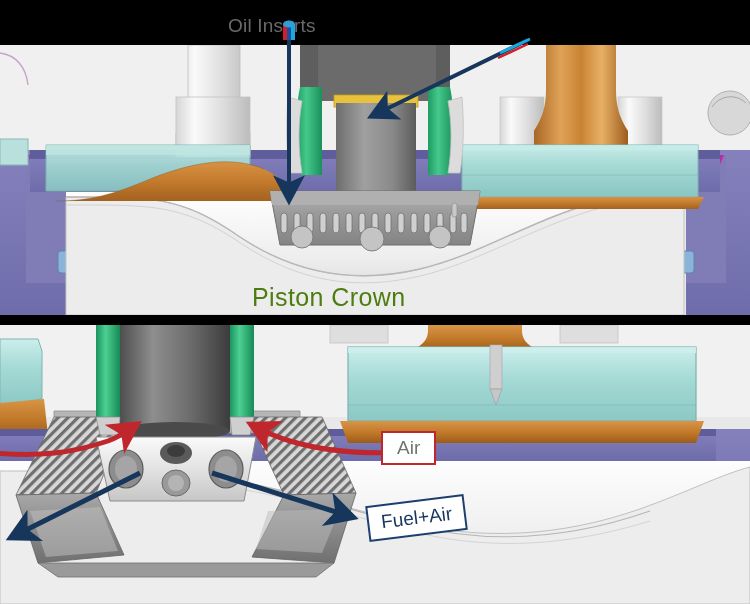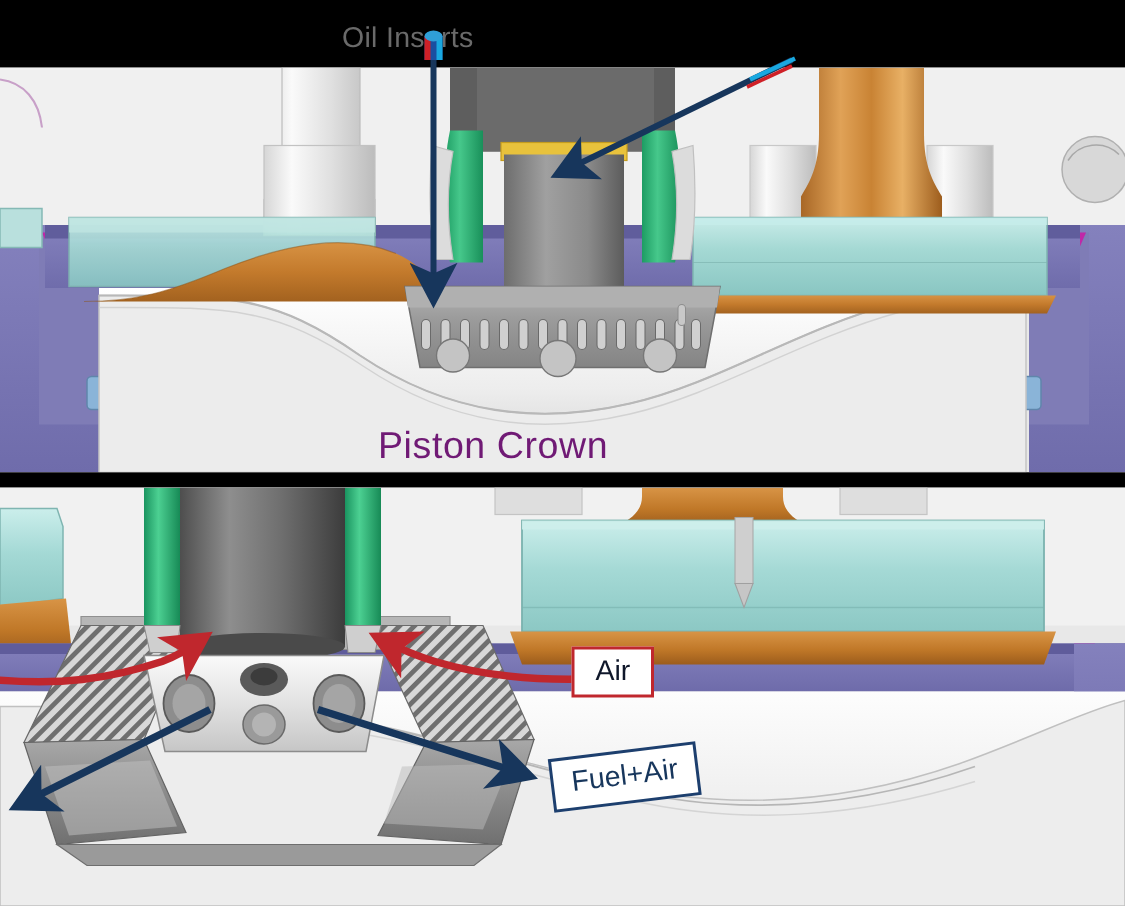--- a/index.html
+++ b/index.html
@@ -45,39 +45,39 @@
     letter-spacing: .2px;
     white-space: nowrap;
     line-height: 1;
   }
   #callout-inserts { left: 228px; top: 16px; }
   #callout-nozzle  { left: 424px; top: 14px; }
 
   .piston-crown-label {
     position: absolute;
     left: 252px; top: 238px;
-    color: #701a75;
+    color: #4d7c0f;
     font-size: 25px;
     letter-spacing: .4px;
     white-space: nowrap;
   }
 
   
   .flowbox {
     position: absolute;
     background: #ffffff;
     line-height: 1;
     white-space: nowrap;
     text-align: center;
   }
   #box-air {
     left: 381px; top: 431px;
     padding: 5px 14px 6px 14px;
     border: 2px solid #c0272d;
-    color: #0f172a;
+    color: #737373;
     font-size: 19px;
   }
   #box-fuelair {
     left: 367px; top: 500px;
     padding: 6px 12px 7px 12px;
     border: 2px solid #1d3f6e;
     color: #17365c;
     font-size: 19px;
     transform: rotate(-7deg);
     transform-origin: center center;

